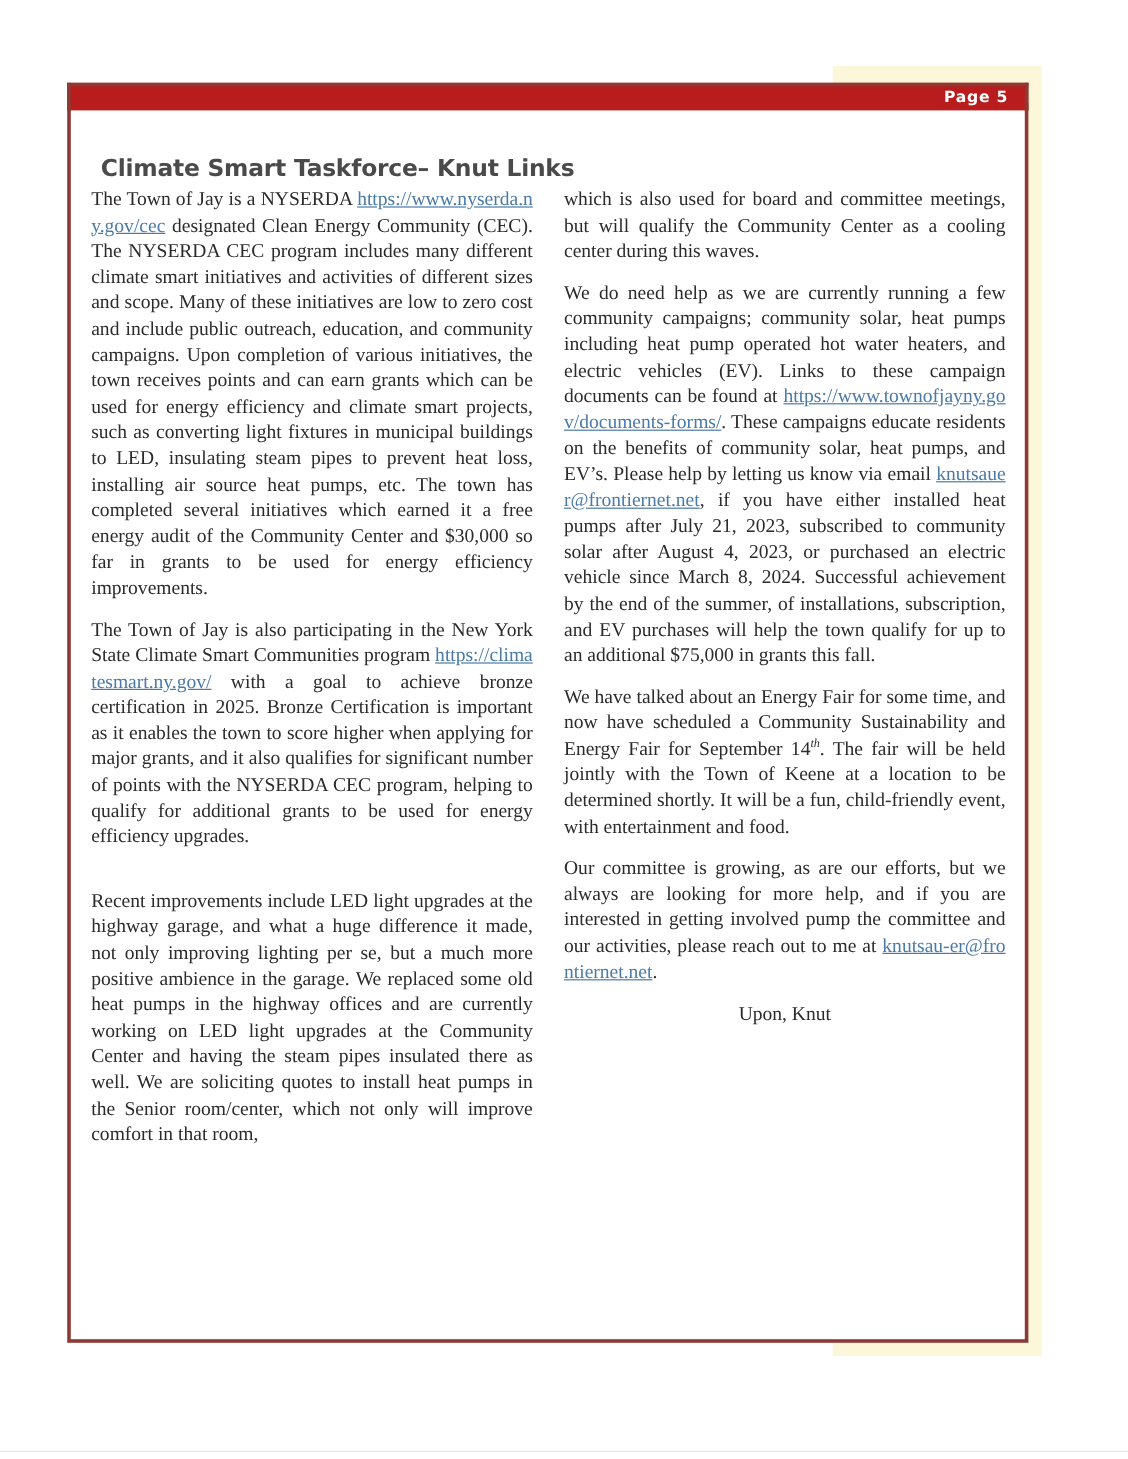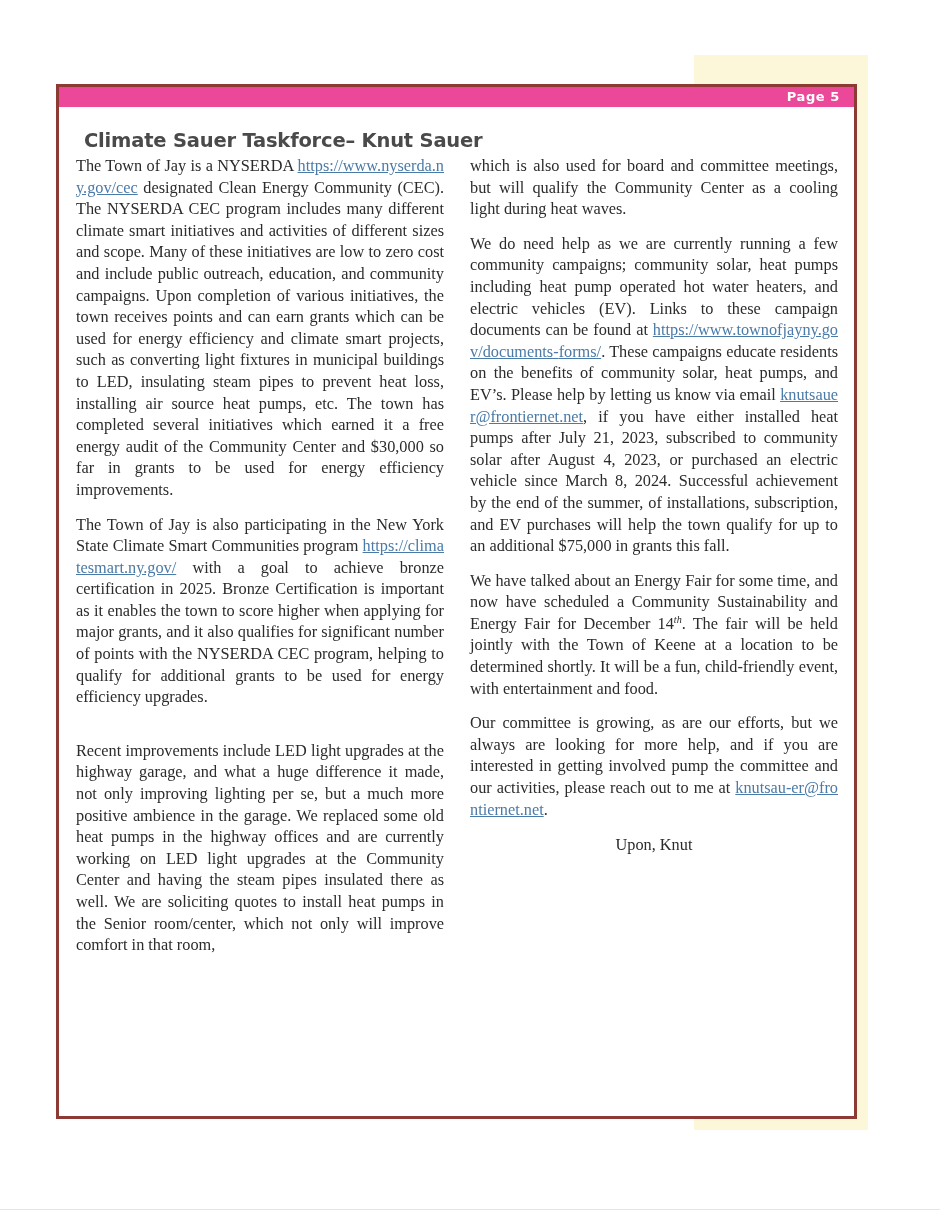--- a/index.html
+++ b/index.html
@@ -34,24 +34,24 @@
     height: 1033px;
     box-sizing: border-box;
     border: 3px solid #8d3a35;
     background: #ffffff;
   }
 
   
   #header-bar {
     position: absolute;
     left: 56px;
-    top: 84px;
+    top: 69px;
     width: 801px;
     height: 23px;
-    background: #ec4899;
+    background: #b91c1c;
     border-left: 3px solid #8d3a35;
     border-right: 3px solid #8d3a35;
     border-top: 3px solid #8d3a35;
     box-sizing: border-box;
   }
   #page-number {
     position: absolute;
     right: 14px;
     top: 2px;
     color: #ffffff;
@@ -132,41 +132,41 @@
 <body>
 
 <div id="cream-band"></div>
 
 <div id="page-frame"></div>
 
 <div id="header-bar">
   <span id="page-number">Page 5</span>
 </div>
 
-<h1 id="article-title">Climate Sauer Taskforce– Knut Sauer</h1>
+<h1 id="article-title">Climate Smart Taskforce– Knut Links</h1>
 
 <div id="body-columns">
 
   <div class="column">
 
     <p><span>The Town of Jay is a NYSERDA </span><a class="doclink" href="#"><span>https://</span><span>www.nyserda.ny.gov/cec</span></a><span> designated Clean Energy Community (CEC). The NYSERDA CEC program includes many different climate smart initiatives and activities of different sizes and scope. Many of these initiatives are low to zero cost and include public outreach, education, and community campaigns. Upon completion of various initiatives, the town receives points and can earn grants which can be used for energy efficiency and climate smart projects, such as converting light fixtures in municipal buildings to LED, insulating steam pipes to prevent heat loss, installing air source heat pumps, etc. The town has completed several initiatives which earned it a free energy audit of the Community Center and $30,000 so far in grants to be used for energy efficiency improvements.</span></p>
 
     <p><span>The Town of Jay is also participating in the New York State Climate Smart Communities program </span><a class="doclink" href="#">https://climatesmart.ny.gov/</a><span> with a goal to achieve bronze certification in 2025. Bronze Certification is important as it enables the town to score higher when applying for major grants, and it also qualifies for significant number of points with the NYSERDA CEC program, helping to qualify for additional grants to be used for energy efficiency upgrades.</span></p>
 
     <p>Recent improvements include LED light upgrades at the highway garage, and what a huge difference it made, not only improving lighting per se, but a much more positive ambience in the garage. We replaced some old heat pumps in the highway offices and are currently working on LED light upgrades at the Community Center and having the steam pipes insulated there as well. We are soliciting quotes to install heat pumps in the Senior room/center, which not only will improve comfort in that room,</p>
 
   </div>
 
   <div class="column">
 
-    <p>which is also used for board and committee meetings, but will qualify the Community Center as a cooling light during heat waves.</p>
+    <p>which is also used for board and committee meetings, but will qualify the Community Center as a cooling center during this waves.</p>
 
     <p><span>We do need help as we are currently running a few community campaigns; community solar, heat pumps including heat pump operated hot water heaters, and electric vehicles (EV). Links to these campaign documents can be found at </span><a class="doclink" href="#"><span>https://</span><span>www.townofjayny.gov/documents-</span><span>forms/</span></a><span>. These campaigns educate residents on the benefits of community solar, heat pumps, and EV’s. Please help by letting us know via email </span><a class="doclink" href="#">knutsauer@frontiernet.net</a><span>, if you have either installed heat pumps after July 21, 2023, subscribed to community solar after August 4, 2023, or purchased an electric vehicle since March 8, 2024. Successful achievement by the end of the summer, of installations, subscription, and EV purchases will help the town qualify for up to an additional $75,000 in grants this fall.</span></p>
 
-    <p><span>We have talked about an Energy Fair for some time, and now have scheduled a Community Sustainability and Energy Fair for December 14</span><sup>th</sup><span>. The fair will be held jointly with the Town of Keene at a location to be determined shortly. It will be a fun, child-friendly event, with entertainment and food.</span></p>
+    <p><span>We have talked about an Energy Fair for some time, and now have scheduled a Community Sustainability and Energy Fair for September 14</span><sup>th</sup><span>. The fair will be held jointly with the Town of Keene at a location to be determined shortly. It will be a fun, child-friendly event, with entertainment and food.</span></p>
 
     <p><span>Our committee is growing, as are our efforts, but we always are looking for more help, and if you are interested in getting involved pump the committee and our activities, please reach out to me at </span><a class="doclink" href="#"><span>knutsau-</span><span>er@frontiernet.net</span></a><span>.</span></p>
 
     <p class="signoff">Upon, Knut</p>
 
   </div>
 
 </div>
 
 <div id="scan-edge"></div>

